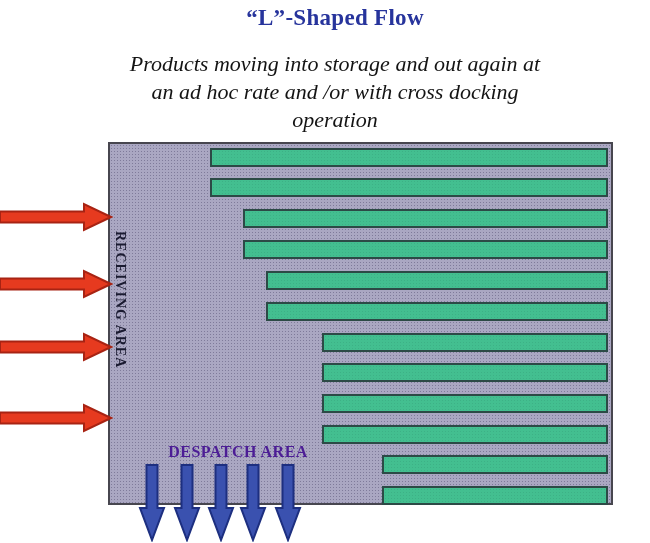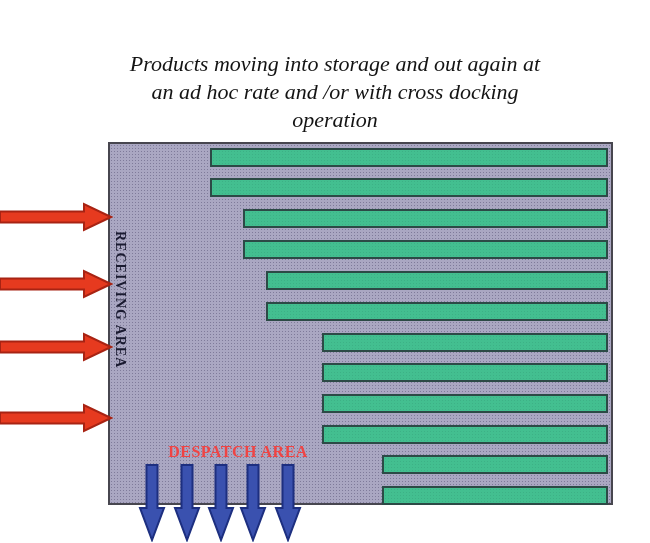--- a/index.html
+++ b/index.html
@@ -67,20 +67,21 @@
     white-space: nowrap;
   }
   svg.inbound-arrow { position: absolute; left: 0; }
   svg.outbound-arrow { position: absolute; }
 </style>
 </head>
 <body>
 
 <div class="canvas">
 
+  <div class="title" style="color: rgb(39, 52, 156);">“L”-Shaped Flow</div>
 
   <div class="subtitle" style="color: rgb(20, 20, 20);">
     <div>Products moving into storage and out again at</div>
     <div>an ad hoc rate and /or with cross docking</div>
     <div>operation</div>
   </div>
 
   <div class="warehouse"></div>
 
   <div class="bars-layer" id="bars-layer">
@@ -93,21 +94,21 @@
       <div class="bar" style="top: 333px; left: 322px; width: 286px; height: 19px; background-color: rgb(67, 191, 144); border-color: rgb(44, 74, 70);"></div>
       <div class="bar" style="top: 363px; left: 322px; width: 286px; height: 19px; background-color: rgb(67, 191, 144); border-color: rgb(44, 74, 70);"></div>
       <div class="bar" style="top: 394px; left: 322px; width: 286px; height: 19px; background-color: rgb(67, 191, 144); border-color: rgb(44, 74, 70);"></div>
       <div class="bar" style="top: 425px; left: 322px; width: 286px; height: 19px; background-color: rgb(67, 191, 144); border-color: rgb(44, 74, 70);"></div>
       <div class="bar" style="top: 455px; left: 382px; width: 226px; height: 19px; background-color: rgb(67, 191, 144); border-color: rgb(44, 74, 70);"></div>
       <div class="bar" style="top: 486px; left: 382px; width: 226px; height: 19px; background-color: rgb(67, 191, 144); border-color: rgb(44, 74, 70);"></div>
     </div>
 
   <div class="receiving-label" style="color: rgb(26, 26, 48);">RECEIVING AREA</div>
 
-  <div class="despatch-label" style="color: #ef4444;">DESPATCH AREA</div>
+  <div class="despatch-label" style="color: #4c1d95;">DESPATCH AREA</div>
 
   <div class="arrow-layer" id="inbound-layer">
       <svg viewBox="0 0 113 30" width="113" height="30" class="inbound-arrow" style="top: 202px;">
         <polygon points="0,9.5 84,9.5 84,2 111,15 84,28 84,20.5 0,20.5" fill="#e63a1f" stroke="#a82313" stroke-width="2"></polygon>
       </svg>
       <svg viewBox="0 0 113 30" width="113" height="30" class="inbound-arrow" style="top: 269px;">
         <polygon points="0,9.5 84,9.5 84,2 111,15 84,28 84,20.5 0,20.5" fill="#e63a1f" stroke="#a82313" stroke-width="2"></polygon>
       </svg>
       <svg viewBox="0 0 113 30" width="113" height="30" class="inbound-arrow" style="top: 332px;">
         <polygon points="0,9.5 84,9.5 84,2 111,15 84,28 84,20.5 0,20.5" fill="#e63a1f" stroke="#a82313" stroke-width="2"></polygon>

